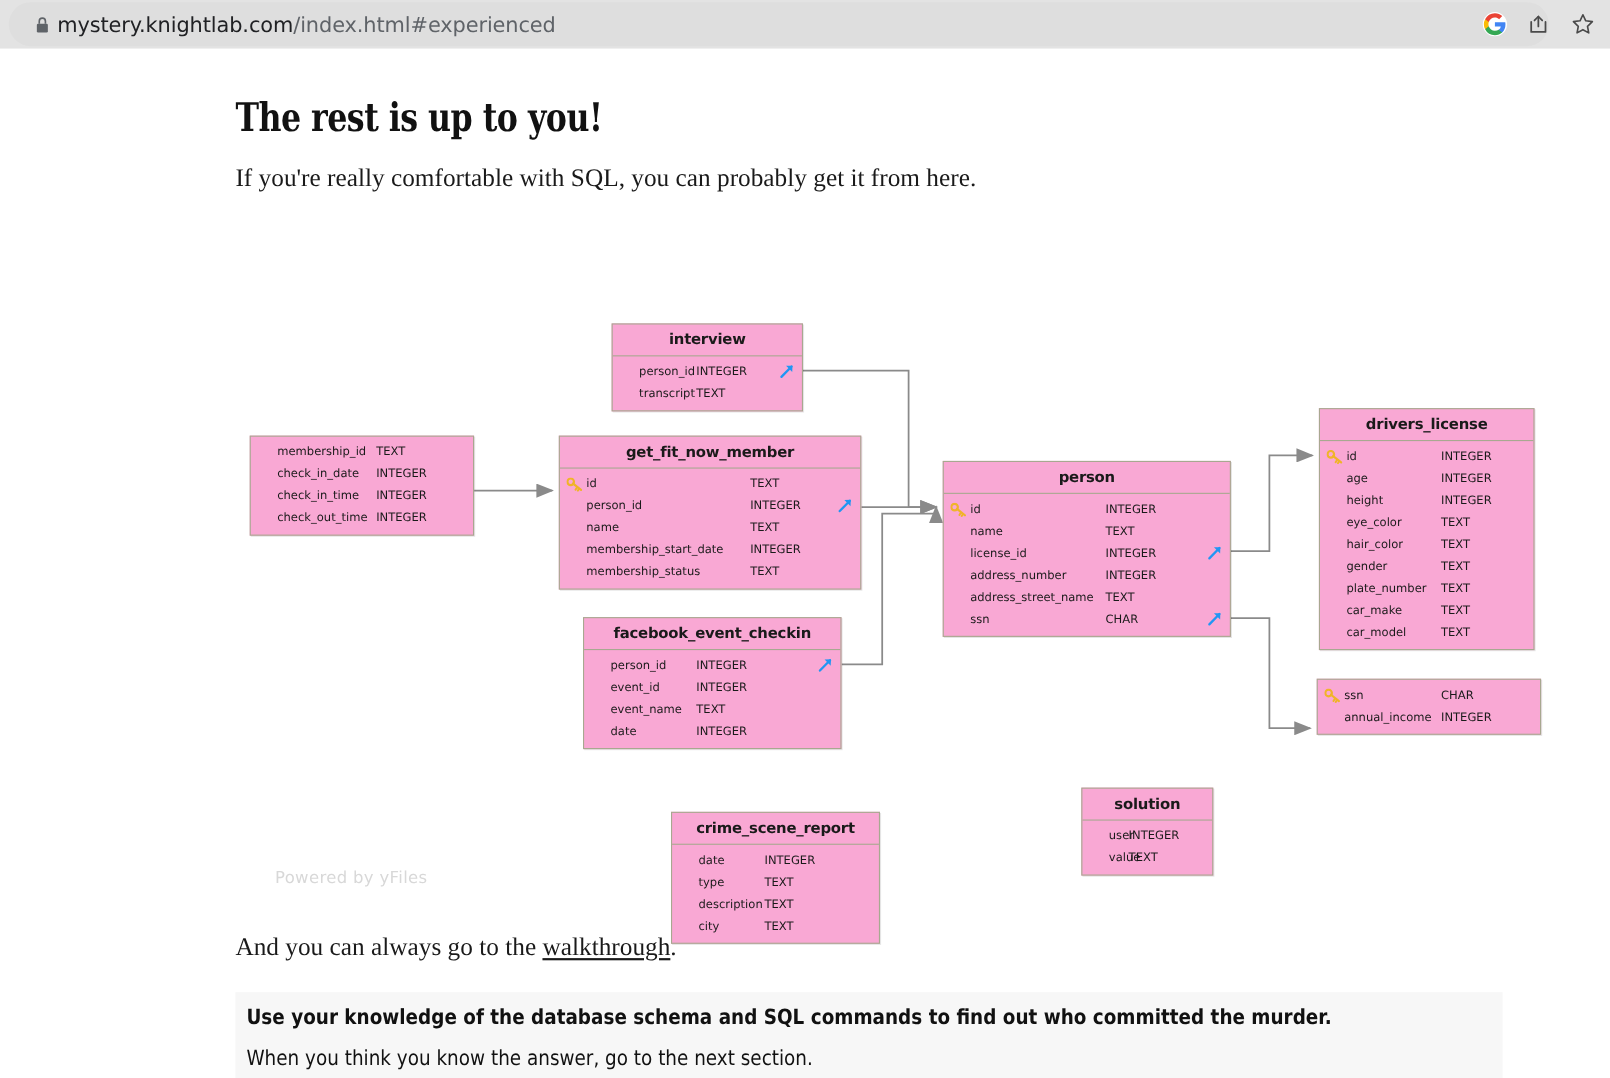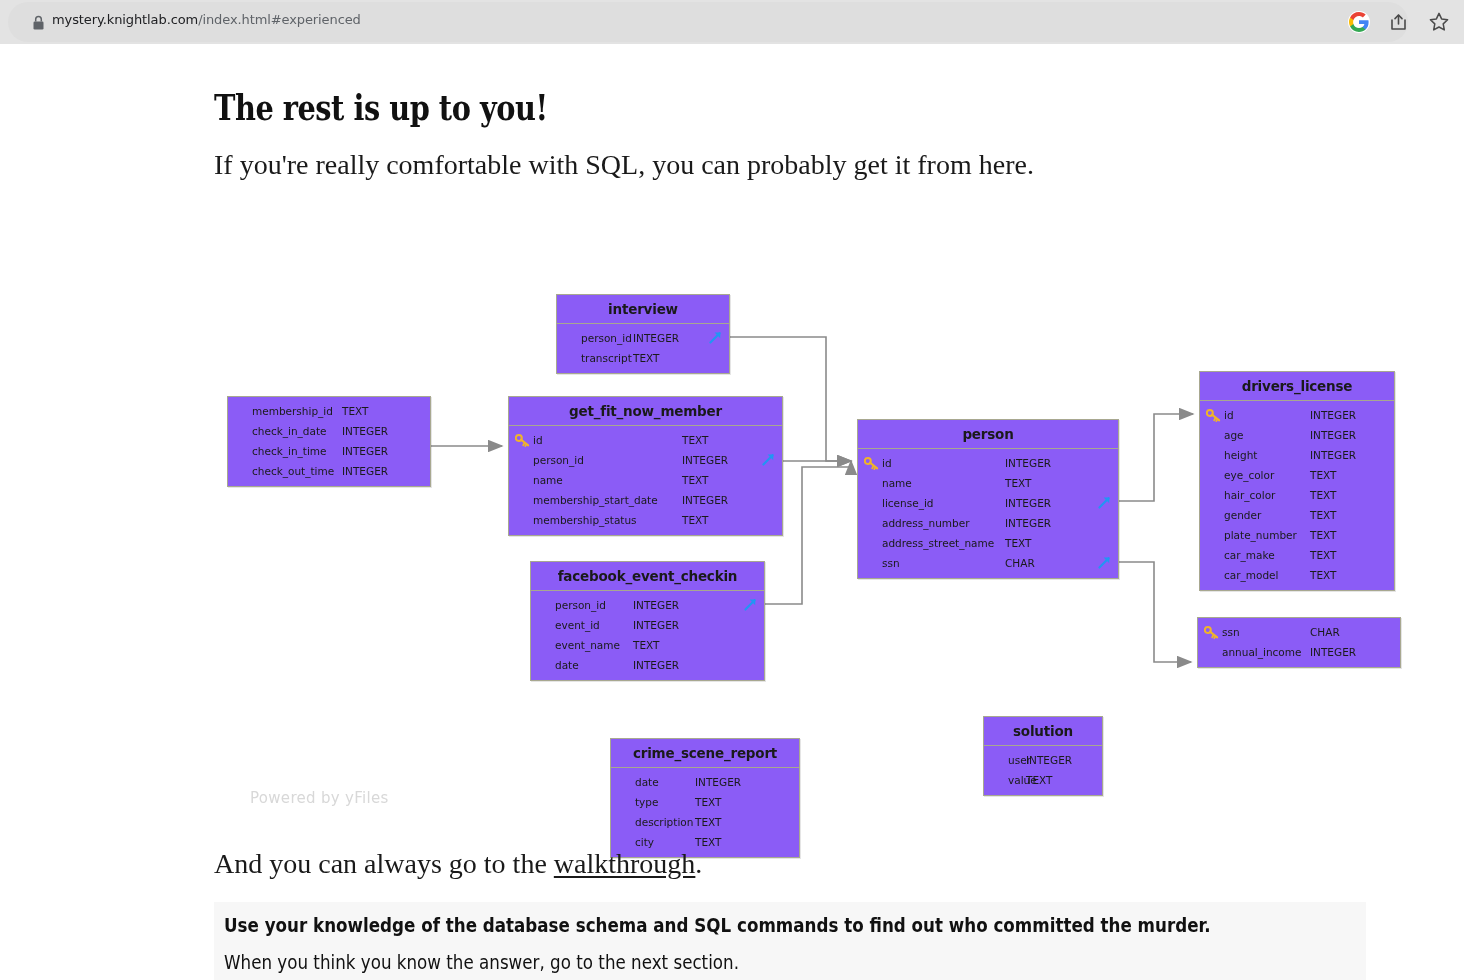--- a/index.html
+++ b/index.html
@@ -24,21 +24,21 @@
     background: #dedede;
     border-radius: 20px;
   }
   #lock-icon {
     position: absolute; left: 24px; top: 13px;
     width: 13px; height: 16px;
   }
   #url-text {
     position: absolute; left: 44px; top: 10px;
     font-family: "DejaVu Sans", sans-serif;
-    font-size: 13px;
+    font-size: 19px;
     color: #5f6368;
     letter-spacing: -0.1px;
     white-space: nowrap;
   }
   #url-text .host { color: #202124; }
   .chrome-action {
     position: absolute; top: 10px;
     width: 24px; height: 24px;
     cursor: pointer;
   }
@@ -59,21 +59,21 @@
     font-weight: bold;
     color: #111111;
     letter-spacing: -0.6px;
     transform: scaleX(0.80);
     transform-origin: left center;
     white-space: nowrap;
   }
   .body-line {
     position: absolute;
     font-family: "Liberation Serif", serif;
-    font-size: 28px;
+    font-size: 23px;
     color: #1a1a1a;
     white-space: nowrap;
     text-align: center;
   }
   #intro-line  { left: 214px; top: 105px; }
   #click-line  { left: 214px; top: 161px; }
   #walk-line   { left: 214px; top: 804px; }
   .inline-link {
     color: #1a1a1a;
     text-decoration: underline;
@@ -107,21 +107,21 @@
     margin-left: 18px;
   }
   #edge-layer {
     position: absolute; left: 0; top: 0;
     width: 1200px; height: 580px;
   }
 
   
   .entity {
     position: absolute;
-    background: #8b5cf6;
+    background: #f9a8d4;
     border: 1px solid #a8a890;
     box-sizing: border-box;
     box-shadow: 1px 1px 0 rgba(0,0,0,0.10);
   }
   .entity-title {
     font-family: "DejaVu Sans", sans-serif;
     font-size: 13.5px;
     font-weight: bold;
     color: #1a1a1a;
     text-align: center;

